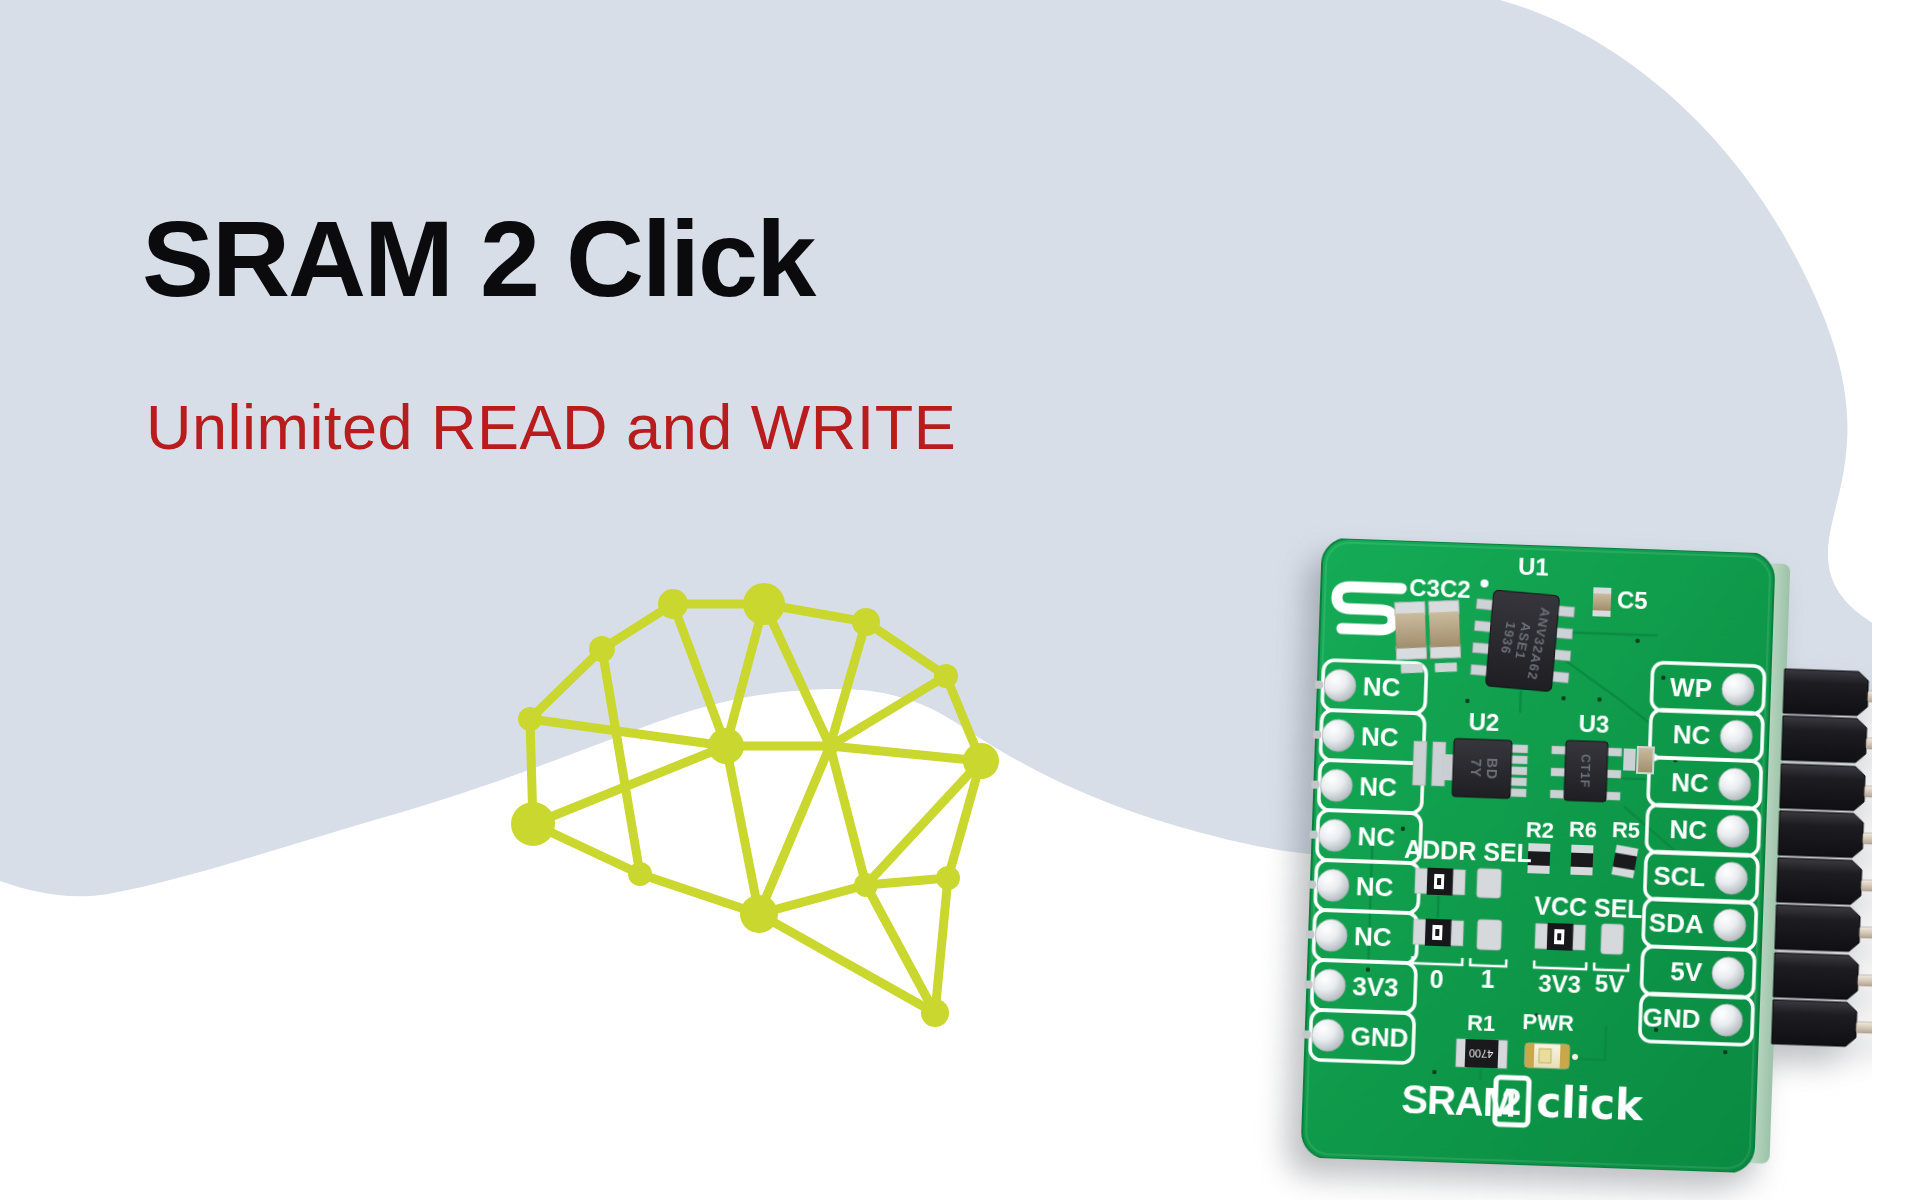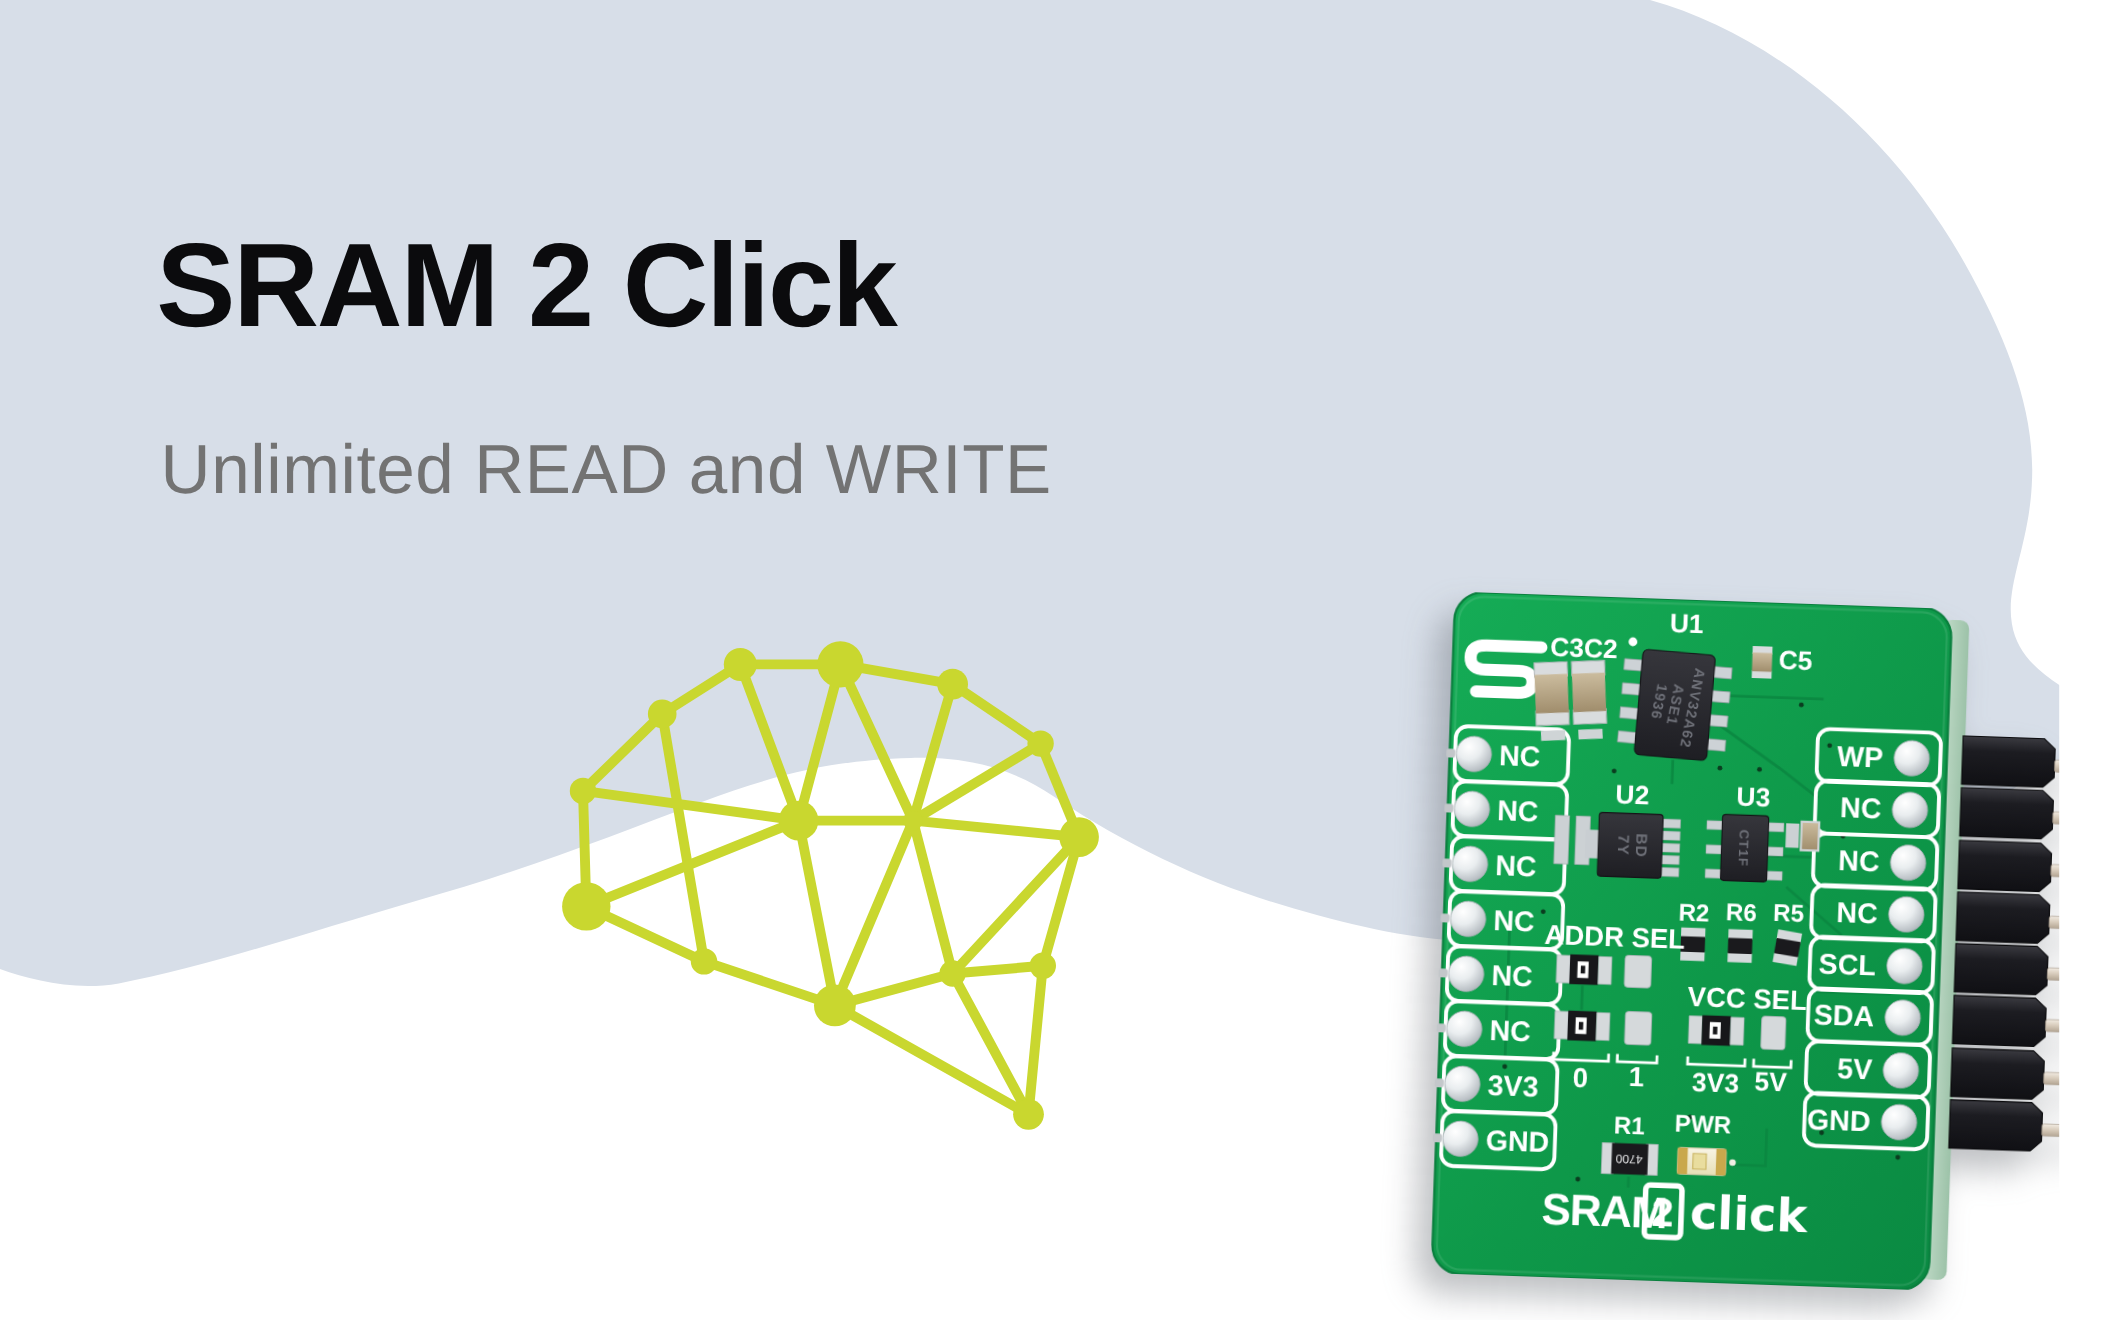--- a/index.html
+++ b/index.html
@@ -2,21 +2,21 @@
 <html><head>
 <meta charset="utf-8">
 <style>
   html,body{margin:0;padding:0;background:#ffffff;}
   .canvas{position:relative;width:1872px;height:1200px;overflow:hidden;background:#ffffff;
           font-family:"Liberation Sans",sans-serif;}
   .bg-svg{position:absolute;left:0;top:0;}
   .hero-title{position:absolute;left:142px;top:196px;font-size:108px;font-weight:700;
               letter-spacing:-2px;color:#0b0b0d;white-space:nowrap;}
   .hero-sub{position:absolute;left:146px;top:382px;font-size:63px;line-height:90px;
-            font-weight:400;color:#737373;letter-spacing:.5px;white-space:nowrap;}
+            font-weight:400;color:#b91c1c;letter-spacing:.5px;white-space:nowrap;}
   .board{position:absolute;left:1308px;top:548px;width:604px;height:620px;
          transform:rotate(2deg);transform-origin:50% 50%;
          filter:drop-shadow(-14px 18px 15px rgba(100,106,112,.42));}
   .sk{fill:#ffffff;font-weight:bold;font-family:"Liberation Sans",sans-serif;}
   .chiptxt{fill:#6e7078;font-weight:bold;font-family:"Liberation Sans",sans-serif;letter-spacing:1px;}
   .clickfont{font-family:"DejaVu Sans",sans-serif;font-weight:bold;}
 </style>
 </head>
 <body>
 

